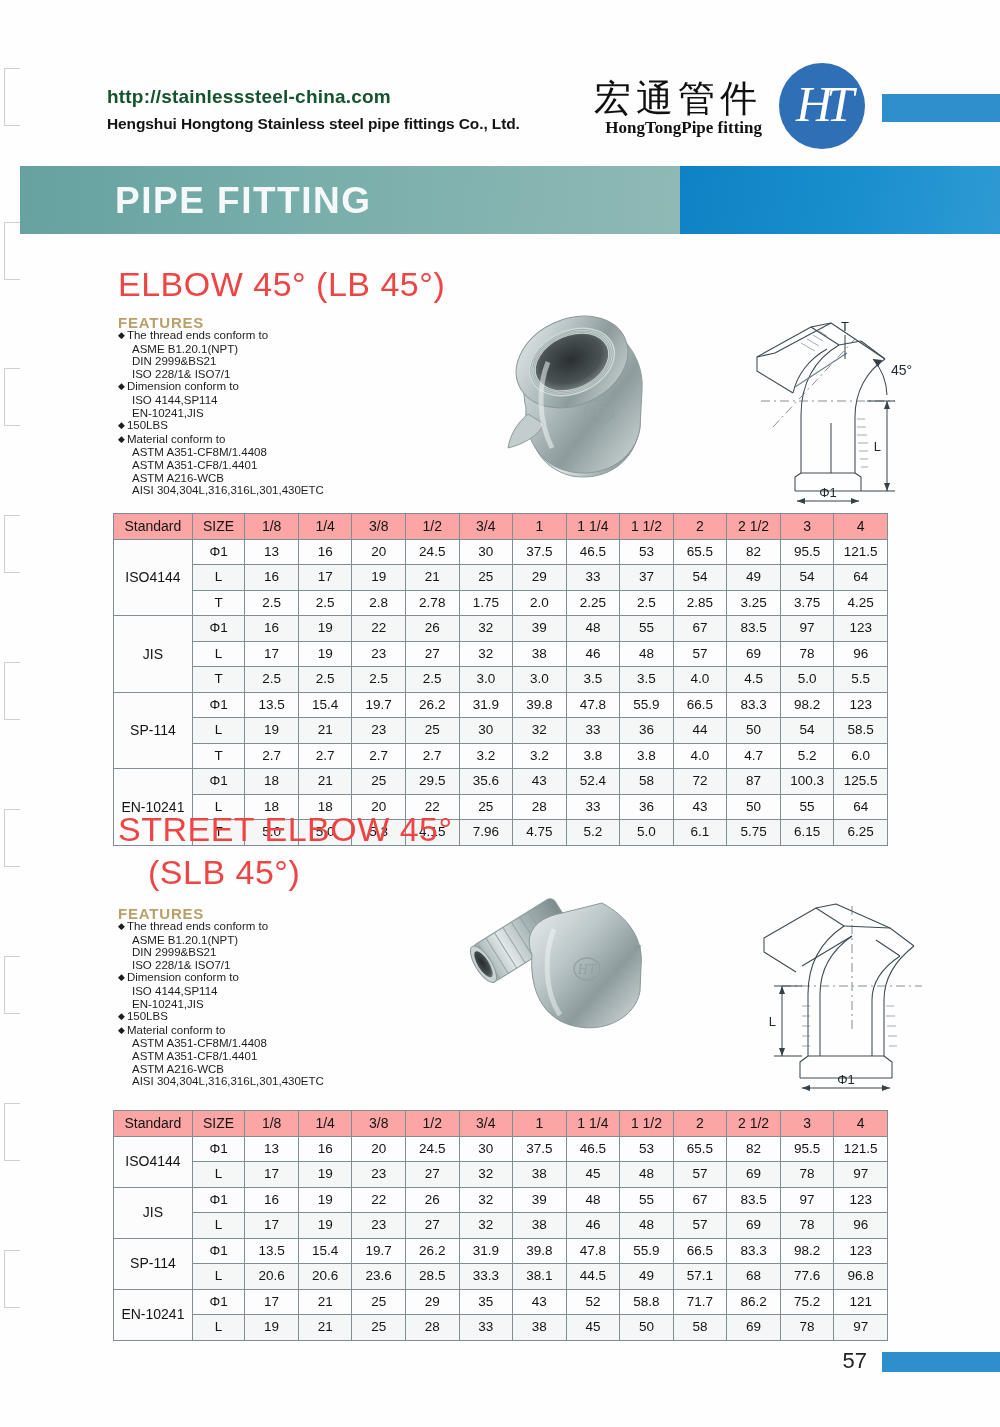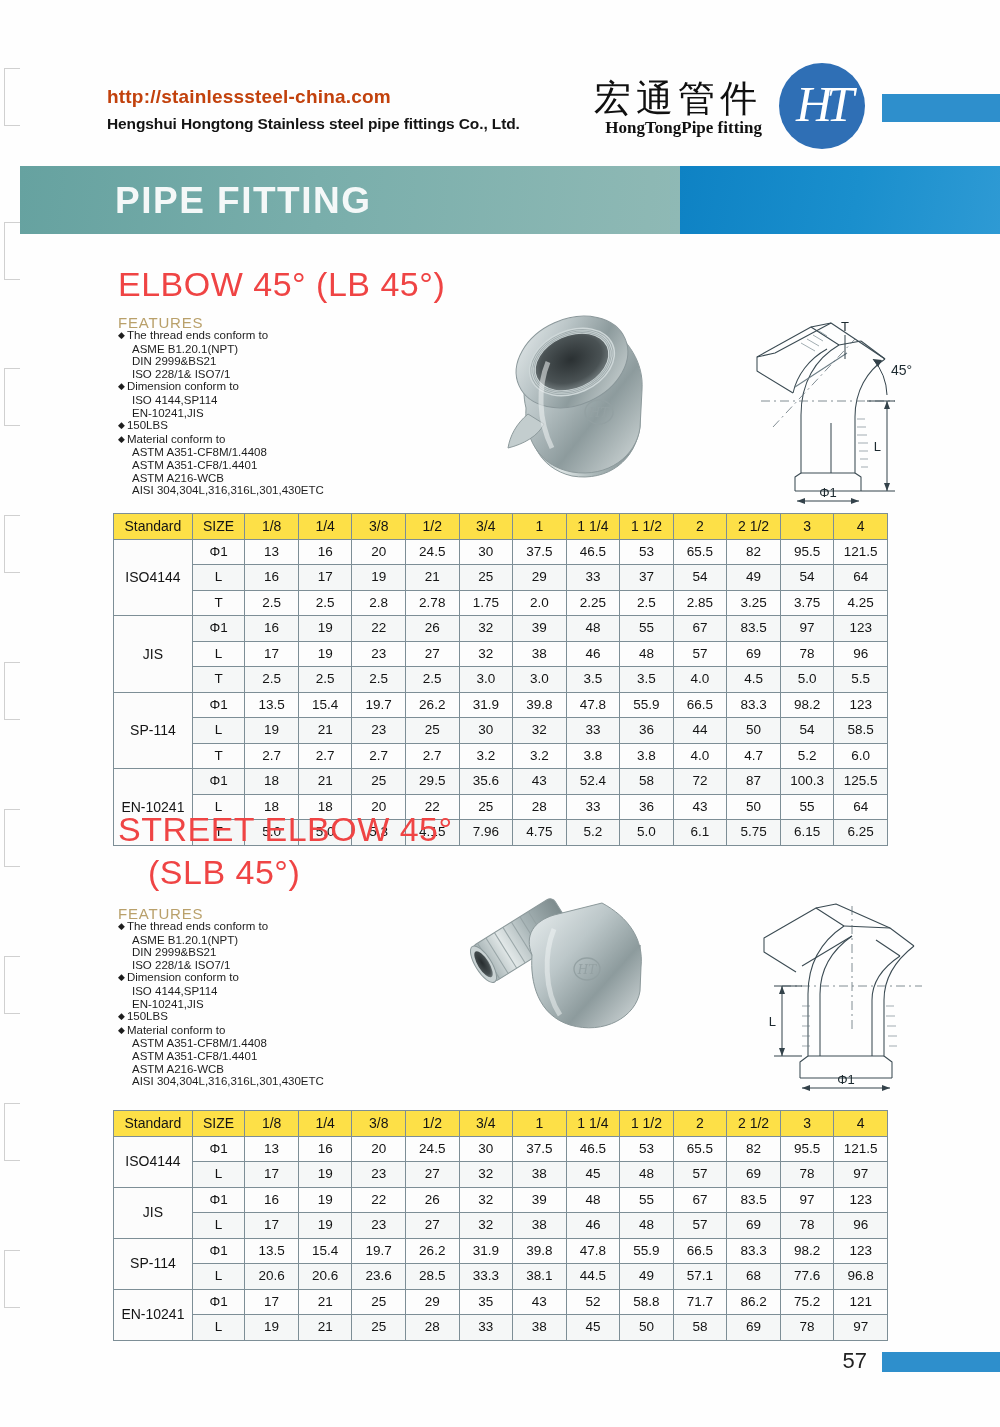--- a/index.html
+++ b/index.html
@@ -13,21 +13,21 @@
     color:#1a1a1a;
   }
 
   
   .bindmark { position:absolute; left:4px; width:16px; border-left:1.5px solid #b9b9b9;
               border-bottom:1.5px solid #b9b9b9; border-top:1.5px solid #b9b9b9; height:58px; opacity:.65; }
 
   
   .hdr { position:absolute; left:0; top:0; width:1000px; height:160px; }
   .url-line { position:absolute; left:107px; top:86px; font-size:19px; font-weight:bold;
-              letter-spacing:.2px; color:#c2410c; }
+              letter-spacing:.2px; color:#14532d; }
   .co-line  { position:absolute; left:107px; top:115px; font-size:15.5px; font-weight:bold;
               letter-spacing:-.1px; color:#141414;text-align:center; }
 
   .logo-cn { position:absolute; right:238px; top:74px; font-family:"DejaVu Serif", serif;
              font-size:37px; font-weight:normal; letter-spacing:5px; color:#101010; white-space:nowrap; }
   .logo-en { position:absolute; right:238px; top:118px; font-family:"Liberation Serif", serif;
              font-size:17px; font-weight:bold; color:#101010; white-space:nowrap; }
   .logo-badge { position:absolute; right:135px; top:63px; width:86px; height:86px;
                 border-radius:50%; background:#2f6fb5; }
   .logo-badge .mono { position:absolute; inset:0; display:flex; align-items:center; justify-content:center;
@@ -41,41 +41,41 @@
                   background:linear-gradient(95deg,#66a2a0 0%, #79aeab 45%, #8fb9b5 100%); }
   .banner .blue { position:absolute; left:660px; top:0; width:320px; height:68px;
                   background:linear-gradient(100deg,#0e82c4 0%, #1a8fcd 55%, #2e9ad4 100%); }
   .banner .btxt { position:absolute; left:95px; top:14px; font-size:37px; font-weight:bold;
                   color:#f4f8f8; letter-spacing:1.5px; }
 
   
   .section { position:absolute; left:0; width:1000px; }
   .sec-title { font-size:34px; font-weight:normal; color:#ef4444; letter-spacing:.5px;
                font-family:"Liberation Sans", sans-serif; }
-  .feat-head { font-size:15px; color:#b9a06a; letter-spacing:.8px; margin-top:6px; font-weight:normal; }
+  .feat-head { font-size:15px; color:#b9a06a; letter-spacing:.8px; margin-top:6px; font-weight:bold; }
   .feat-list { margin:1px 0 0 0; padding:0; list-style:none; font-size:11.5px; color:#1d1d1d;
                line-height:12.6px; }
   .feat-list li { white-space:nowrap; }
   .feat-list li.b::before { content:"\25C6"; font-size:9px; margin-right:2px; position:relative; top:-1px; }
   .feat-list li.s { padding-left:14px; }
 
   
   .photo { position:absolute; }
   .photo svg { display:block; }
 
   
   .drawing { position:absolute; }
   .drawing svg { display:block; }
 
   
   table.spec { position:absolute; border-collapse:collapse; table-layout:fixed;
                font-size:13.5px; color:#141414; background:#fdfdfd; }
   table.spec th, table.spec td { border:1px solid #7d8e96; text-align:center; padding:0;
                height:24.5px; line-height:24.5px; font-weight:normal; }
-  table.spec thead th { background:#fde047; font-size:14px; }
+  table.spec thead th { background:#fca5a5; font-size:14px; }
   table.spec td.std { background:#fcfcfc; font-size:14px; }
   table.spec td.dim { background:#fcfcfc; }
   table.spec tbody tr:nth-child(even) td { background:#f5f7f7; }
   table.spec tbody tr:nth-child(even) td.std { background:#fcfcfc; }
   .colStd { width:78px; } .colSize { width:52px; } .colV { width:53px; }
 
   
   .pgnum { position:absolute; right:133px; top:1348px; font-size:22px; color:#222; }
   .pgbar { position:absolute; right:0px; top:1352px; width:118px; height:20px; background:#2e8fcc; }
 </style>

